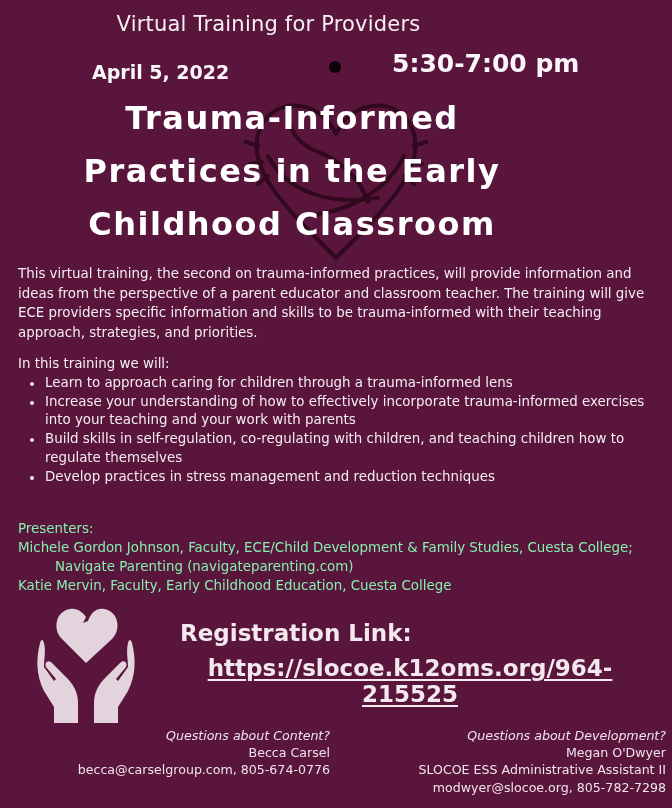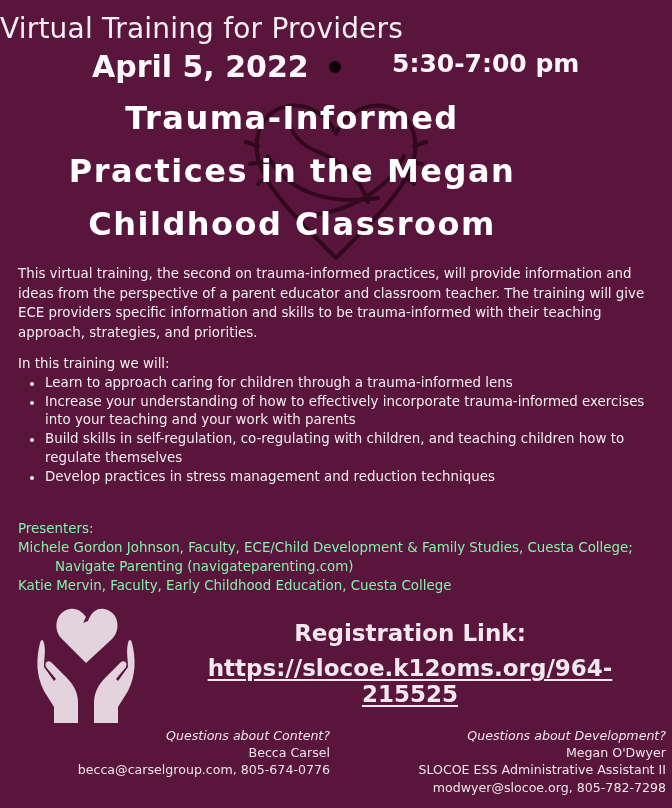--- a/index.html
+++ b/index.html
@@ -14,32 +14,32 @@
 
     .bg-heart {
       position: absolute;
       left: 228px; top: 86px;
       width: 216px; height: 180px;
       z-index: 0;
     }
 
     .subtitle {
       position: absolute; top: 12px; left: 0; width: 537px;
-      text-align: left;
-      font-size: 28px; letter-spacing: 0.2px;
+      text-align: center;
+      font-size: 21px; letter-spacing: 0.2px;
       color: #f6f0f4;
       z-index: 2;
     }
     .date-row {
       position: absolute; top: 49px; left: 0; width: 672px; height: 34px;
       z-index: 2;
     }
     .date {
-      position: absolute; left: 92px; top: 0;
-      font-size: 30px; font-weight: bold; color: #fbf6f9;
+      position: absolute; left: 92px; top: 12px;
+      font-size: 19px; font-weight: bold; color: #fbf6f9;
     }
     .dot {
       position: absolute; left: 329px; top: 12px;
       width: 12px; height: 12px; border-radius: 50%;
       background: #0a0308;
     }
     .time {
       position: absolute; left: 392px; top: 0;
       font-size: 25px; font-weight: bold; color: #fbf6f9;
     }
@@ -79,21 +79,20 @@
     }
     .presenters .indent { padding-left: 37px; }
 
     .hands-icon {
       position: absolute; left: 34px; top: 603px;
       width: 104px; height: 120px;
     }
 
     .reg-label {
       position: absolute; top: 620px; left: 180px; width: 460px;
-      text-align: center;
       font-size: 23px; font-weight: bold; color: #f3e8ee;
     }
     .reg-link {
       position: absolute; top: 655px; left: 180px; width: 460px;
       text-align: center;
       font-size: 23px; font-weight: bold; color: #f3e8ee;
       text-decoration: underline; text-decoration-thickness: 2px;
       text-underline-offset: 3px;
       cursor: pointer;
     }
@@ -126,21 +125,21 @@
   <div class="subtitle">Virtual Training for Providers</div>
 
   <div class="date-row">
     <span class="date">April 5, 2022</span>
     <span class="dot"></span>
     <span class="time">5:30-7:00 pm</span>
   </div>
 
   <h1 class="title">
     <div>Trauma-Informed</div>
-    <div>Practices in the Megan</div>
+    <div>Practices in the Early</div>
     <div>Childhood Classroom</div>
   </h1>
 
   <p class="intro">This virtual training, the second on trauma-informed practices, will provide information and ideas from the perspective of a parent educator and classroom teacher. The training will give ECE providers specific information and skills to be trauma-informed with their teaching approach, strategies, and priorities.</p>
 
   <div class="lead">In this training we will:</div>
   <ul class="bullets">
     <li>Learn to approach caring for children through a trauma-informed lens</li>
     <li>Increase your understanding of how to effectively incorporate trauma-informed exercises into your teaching and your work with parents</li>
     <li>Build skills in self-regulation, co-regulating with children, and teaching children how to regulate themselves</li>

